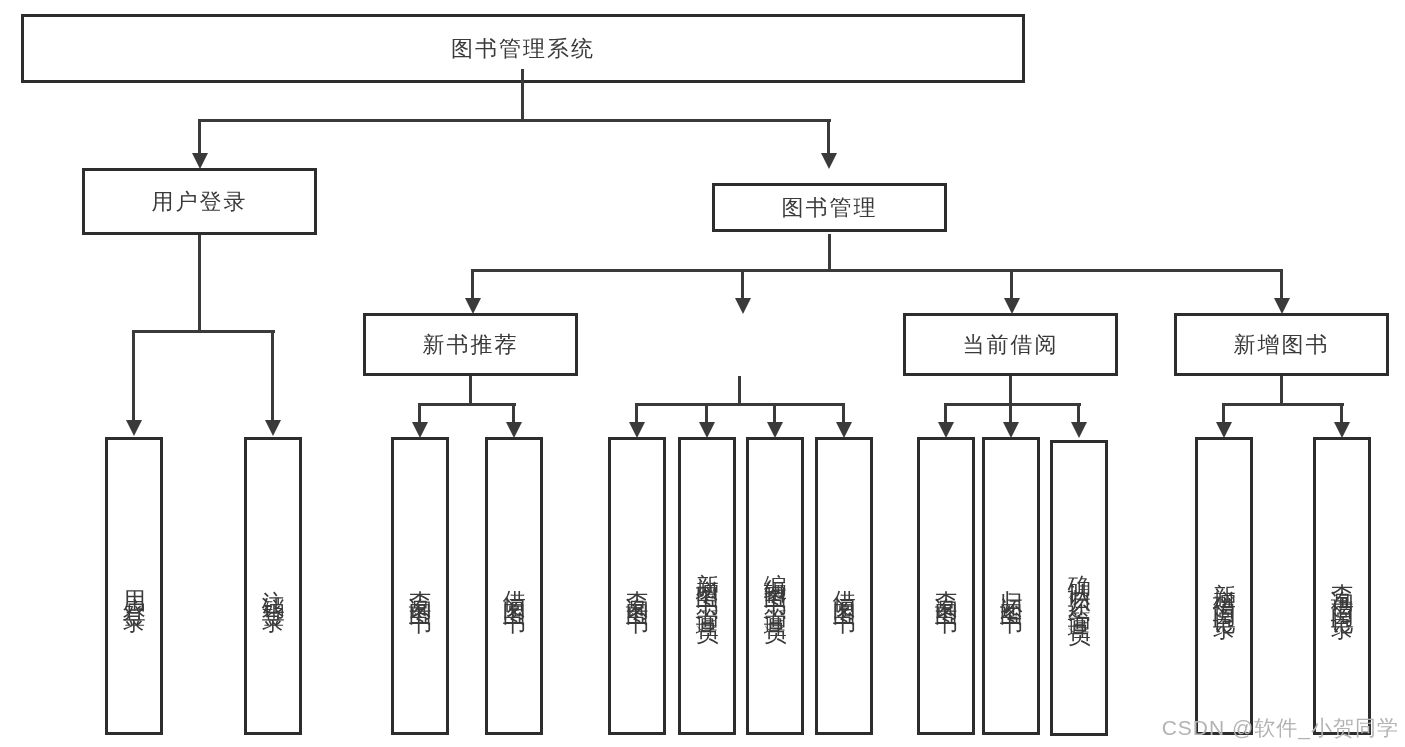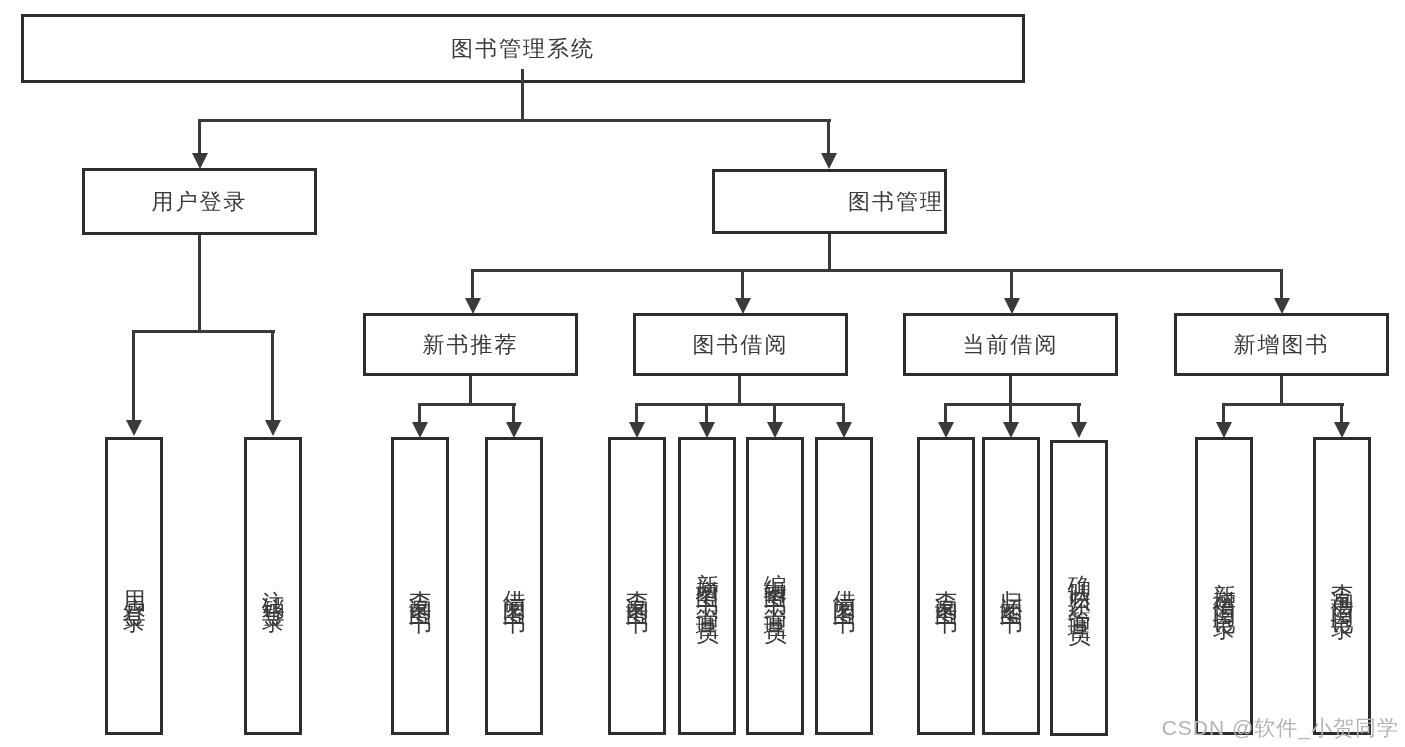--- a/index.html
+++ b/index.html
@@ -33,29 +33,26 @@
 
 <div class="canvas">
 
   <div class="node h-node" style="left:21px;top:14px;width:1004px;height:69px;">
     <span>图书管理系统</span>
   </div>
 
   <div class="node h-node" style="left:82px;top:168px;width:235px;height:67px;">
     <span>用户登录</span>
   </div>
-  <div class="node h-node" style="left:712px;top:169px;width:235px;height:65px;justify-content:flex-end;">
+  <div class="node h-node" style="left:712px;top:183px;width:235px;height:49px;">
     <span>图书管理</span>
   </div>
 
   <div class="node h-node" style="left:363px;top:313px;width:215px;height:63px;">
     <span>新书推荐</span>
-  </div>
-  <div class="node h-node" style="left:633px;top:313px;width:215px;height:63px;">
-    <span>图书借阅</span>
   </div>
   <div class="node h-node" style="left:903px;top:313px;width:215px;height:63px;">
     <span>当前借阅</span>
   </div>
   <div class="node h-node" style="left:1174px;top:313px;width:215px;height:63px;">
     <span>新增图书</span>
   </div>
 
   <div class="node leaf" style="left:105px;top:437px;width:58px;height:298px;">
     <span class="vtext">用户登录</span>

